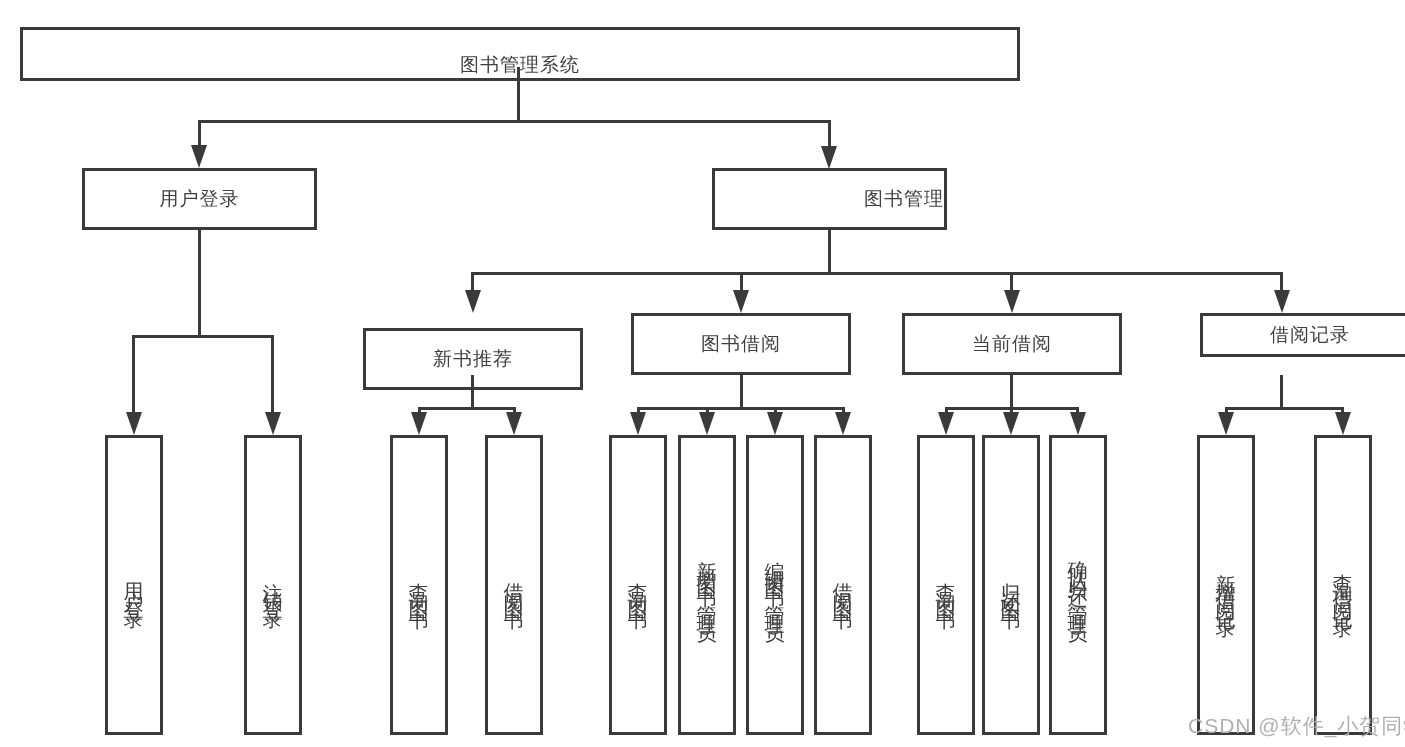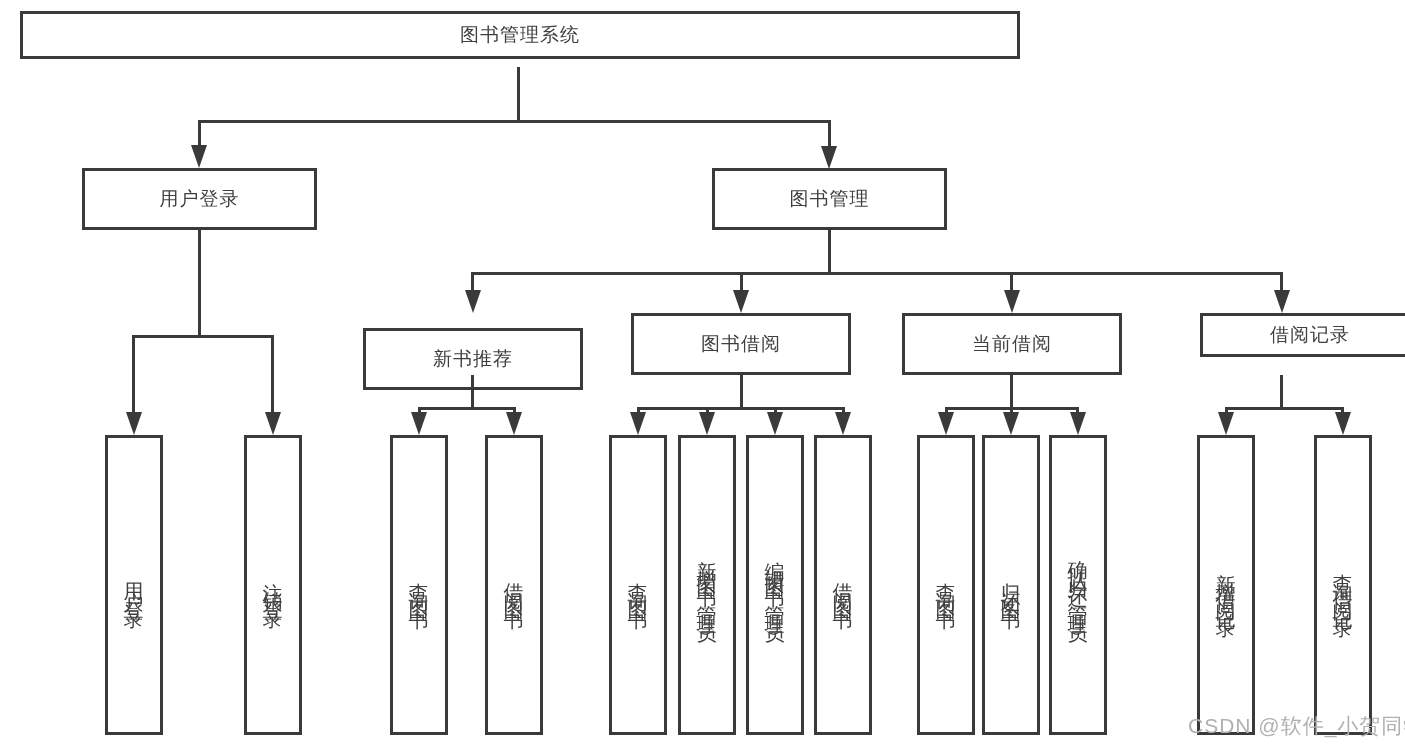--- a/index.html
+++ b/index.html
@@ -56,35 +56,35 @@
     letter-spacing:1px;
     z-index:5;
     white-space:nowrap;
   }
 </style>
 </head>
 <body>
 
 <div id="stage">
 
-  <div class="box" style="left:20px;top:11px;width:1000px;height:48px;">
+  <div class="box" style="left:20px;top:27px;width:1000px;height:54px;align-items:flex-end;">
     <span>图书管理系统</span>
   </div>
 
   <div class="vline" style="left:517px;top:67px;height:56px;"></div>
   <div class="hline" style="left:198px;top:120px;width:633px;"></div>
   <div class="vline" style="left:198px;top:120px;height:28px;"></div>
   <div class="arrow" style="left:191px;top:145px;"></div>
   <div class="vline" style="left:828px;top:120px;height:28px;"></div>
   <div class="arrow" style="left:821px;top:146px;"></div>
 
   <div class="box" style="left:82px;top:168px;width:235px;height:62px;">
     <span>用户登录</span>
   </div>
-  <div class="box" style="left:712px;top:168px;width:235px;height:62px;">
+  <div class="box" style="left:712px;top:168px;width:235px;height:62px;justify-content:flex-end;">
     <span>图书管理</span>
   </div>
 
   <div class="vline" style="left:198px;top:230px;height:107px;"></div>
   <div class="hline" style="left:132px;top:335px;width:142px;"></div>
   <div class="vline" style="left:132px;top:335px;height:80px;"></div>
   <div class="arrow" style="left:126px;top:412px;"></div>
   <div class="vline" style="left:271px;top:335px;height:80px;"></div>
   <div class="arrow" style="left:265px;top:412px;"></div>
 

